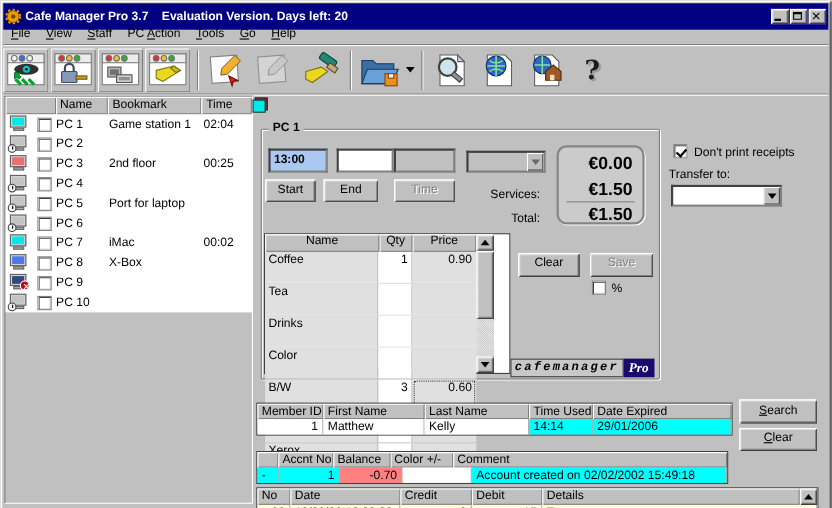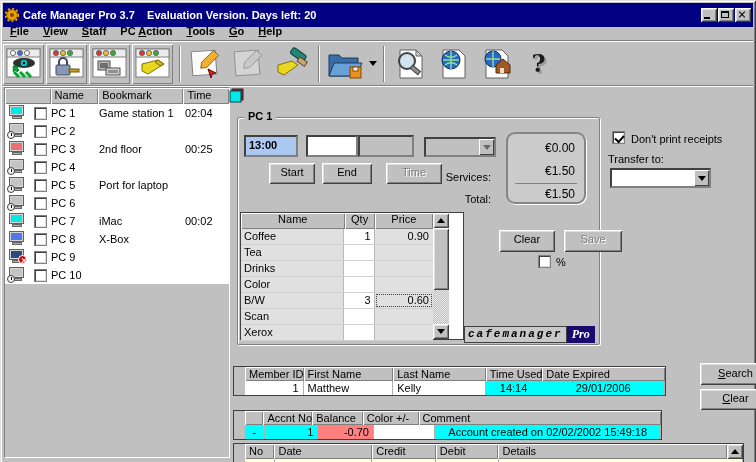--- a/index.html
+++ b/index.html
@@ -16,21 +16,21 @@
   .titlebar .ttl { color:#fff; font-weight:bold; font-size:11px; white-space:pre; margin-left:4px; flex:1;
     overflow:hidden; }
   .tbtn { width:16px; height:14px; margin-left:1px; background:#c0c0c0; position:relative;
     box-shadow: inset 1px 1px 0 #fff, inset -1px -1px 0 #404040, inset 2px 2px 0 #dfdfdf, inset -2px -2px 0 #808080; }
   .g-min { position:absolute; left:3px; bottom:3px; width:6px; height:2px; background:#000; }
   .g-max { position:absolute; left:3px; top:3px; width:8px; height:7px; border:1px solid #000; border-top-width:2px; }
   .g-x1,.g-x2 { position:absolute; left:3px; top:6px; width:8px; height:1px; background:#000; }
   .g-x1 { transform:rotate(45deg);} .g-x2 { transform:rotate(-45deg);}
 
   
-  .menubar { position:absolute; left:3px; top:22px; right:0; height:18px; display:flex; align-items:center;font-weight:bold; }
+  .menubar { position:absolute; left:3px; top:22px; right:0; height:18px; display:flex; align-items:center; }
   .menu-item { padding:2px 7px; cursor:default; }
   .sep-h { position:absolute; left:3px; right:3px; height:2px; border-top:1px solid #808080; border-bottom:1px solid #fff; }
 
   
   .toolbar { position:absolute; left:3px; top:42px; right:3px; height:43px; display:flex; align-items:center; }
   .tb-btn { width:41px; height:40px; display:flex; align-items:center; justify-content:center; margin-right:2px; }
   .tb-raised { box-shadow: inset 1px 1px 0 #fff, inset -1px -1px 0 #808080; }
   .tb-sep { width:2px; height:36px; margin:0 4px; border-left:1px solid #808080; border-right:1px solid #fff; }
   .dd-arrow { width:12px; height:40px; display:flex; align-items:center; justify-content:center; }
   .tri-d { width:0; height:0; border-left:4px solid transparent; border-right:4px solid transparent; border-top:5px solid #000; }
@@ -68,40 +68,40 @@
     background:#f4f4f4; border:1px solid #404040; border-radius:50%; }
   [data-icon="clock"] .ovl-clock::before { content:""; position:absolute; left:3px; top:1px; width:1px; height:3px; background:#000; }
   [data-icon="navyx"] .ovl-x { display:block; position:absolute; right:0; top:6px; width:9px; height:9px;
     background:#cc0000; border:1px solid #fff; border-radius:50%; }
   [data-icon="navyx"] .ovl-x::before, [data-icon="navyx"] .ovl-x::after { content:""; position:absolute; left:1.5px; top:3.5px;
     width:6px; height:1px; background:#fff; }
   [data-icon="navyx"] .ovl-x::before { transform:rotate(45deg);} [data-icon="navyx"] .ovl-x::after { transform:rotate(-45deg);}
 
   
   .btn { background:#c0c0c0; text-align:center; cursor:default;
-    box-shadow: inset 1px 1px 0 #fff, inset -1px -1px 0 #404040, inset 2px 2px 0 #dfdfdf, inset -2px -2px 0 #808080; margin-left: 28px; }
+    box-shadow: inset 1px 1px 0 #fff, inset -1px -1px 0 #404040, inset 2px 2px 0 #dfdfdf, inset -2px -2px 0 #808080; }
   .btn-dis { color:#808080; text-shadow:1px 1px 0 #fff; }
   .field { border:2px solid; border-color:#404040 #808080 #808080 #404040; background:#fff; }
   .groupbox { position:absolute; border:1px solid #808080; box-shadow: inset 1px 1px 0 #fff, 1px 1px 0 #fff; border-radius:2px; }
   .gb-legend { position:absolute; top:-8px; left:6px; background:#c0c0c0; padding:0 4px; font-weight:bold; }
 
   
   .summary { position:absolute; left:268px; top:14px; width:80px; height:72px; background:#cbcbcb;
     border:2px solid #858585; border-radius:9px; box-shadow:1px 1px 0 #fff; }
-  .sum-val { position:absolute; right:9px; font-weight:normal; font-size:12px; }
+  .sum-val { position:absolute; right:9px; font-weight:bold; font-size:16px; }
   .sum-hr { position:absolute; left:7px; right:7px; top:49px; height:1px; background:#808080; }
   .rlabel { position:absolute; text-align:right; }
 
   
   .svc { position:absolute; left:2px; top:94px; width:224px; height:128px; background:#fff;
     border:1px solid #404040; display:flex; }
   .svc-grid { width:192px; }
   .svc-hrow { display:flex; height:16px; }
   .svc-hcell { background:#c0c0c0; box-shadow: inset 1px 1px 0 #fff, inset -1px -1px 0 #808080; text-align:center; }
-  .svc-row { display:flex; height:16px; border-bottom:1px solid #d0d0d0; }
+  .svc-row { display:flex; height:29px; border-bottom:1px solid #d0d0d0; }
   .svc-name { width:110px; background:#e0e0e0; padding:1px 3px; border-right:1px solid #b8b8b8; }
   .svc-qty { width:32px; background:#fff; padding:1px 3px; text-align:right; border-right:1px solid #b8b8b8; }
   .svc-price { width:62px; background:#e0e0e0; padding:1px 4px; text-align:right; }
   .selcell { outline:1px dotted #404040; outline-offset:-2px; }
   .scrollbar { width:16px; background:#e8e8e8; position:relative;
     background-image: linear-gradient(45deg,#c0c0c0 25%,transparent 25%,transparent 75%,#c0c0c0 75%),
                       linear-gradient(45deg,#c0c0c0 25%,transparent 25%,transparent 75%,#c0c0c0 75%);
     background-size:2px 2px; background-position:0 0,1px 1px; }
   .sb-btn { position:absolute; left:0; width:16px; height:15px; background:#c0c0c0;
     box-shadow: inset 1px 1px 0 #fff, inset -1px -1px 0 #404040, inset 2px 2px 0 #dfdfdf, inset -2px -2px 0 #808080;
@@ -110,27 +110,27 @@
   .tri-dn { width:0; height:0; border-left:4px solid transparent; border-right:4px solid transparent; border-top:5px solid #000; }
   .sb-thumb { position:absolute; left:0; width:16px; background:#c0c0c0;
     box-shadow: inset 1px 1px 0 #fff, inset -1px -1px 0 #404040, inset 2px 2px 0 #dfdfdf, inset -2px -2px 0 #808080; }
 
   .logo { position:absolute; left:226px; top:208px; display:flex;font-style:italic; }
   .logo-a { background:#c8c8c8; border:1px solid #404040; color:#000; font-family:"Liberation Mono", monospace;
     font-weight:bold; font-size:11px; letter-spacing:2px; padding:1px 3px; }
   .logo-b { background:#1a0a6e; color:#fff; font-weight:bold; font-size:12px; padding:1px 5px; font-family:"Liberation Serif", serif; }
 
   
-  .grid { position:absolute; border:1px solid #404040;padding-left:11px; }
+  .grid { position:absolute; border:1px solid #404040; }
   .g-head { display:flex; }
   .g-hcell { background:#c0c0c0; box-shadow: inset 1px 1px 0 #fff, inset -1px -1px 0 #808080;
     padding:1px 4px; white-space:nowrap; overflow:hidden; }
   .g-row { display:flex; }
   .g-cell { padding:1px 4px; border-right:1px solid #b0b0b0; white-space:nowrap; overflow:hidden; background:#fff; }
-  .cyan { background:#00ffff;text-align:center; }
+  .cyan { background:#00ffff; }
   .pink { background:#ff8080; }
   .cream { background:#ffffd8; }
   .tr-r { text-align:right; }
 
   .combo { position:absolute; height:20px; background:#fff; border:2px solid; border-color:#404040 #808080 #808080 #404040; }
   .combo .cb-btn { position:absolute; right:0; top:0; bottom:0; width:15px; background:#c0c0c0;
     box-shadow: inset 1px 1px 0 #fff, inset -1px -1px 0 #404040; display:flex; align-items:center; justify-content:center; }
   .combo-dis { background:#c0c0c0; }
 </style>
 </head>

